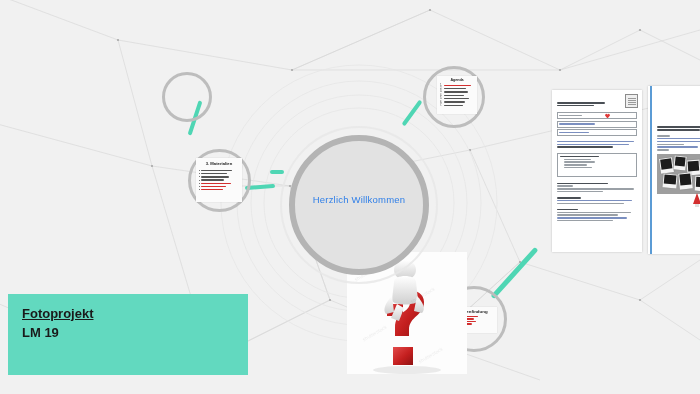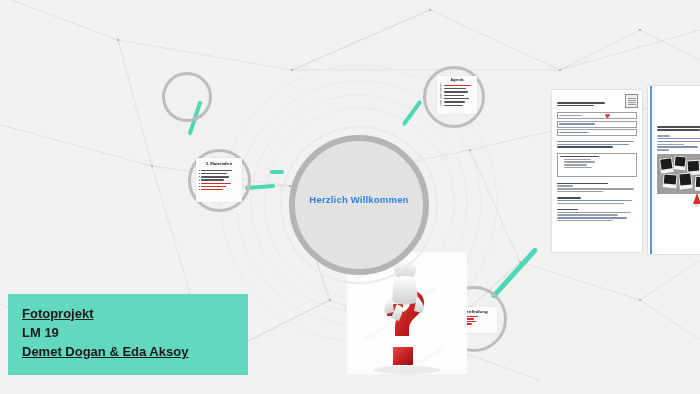--- a/index.html
+++ b/index.html
@@ -18,21 +18,21 @@
   .center-ring{
     position:absolute;left:9px;top:3px;width:140px;height:140px;border-radius:50%;
     border:6px solid #b4b4b4;background:#e2e2e2;box-sizing:border-box;
   }
   .center-ring-outer{
     position:absolute;left:0px;top:-6px;width:158px;height:158px;border-radius:50%;
     border:2px solid #e8e8e8;box-sizing:border-box;opacity:.85;
   }
   .center-label{
     position:absolute;left:0;top:62px;width:158px;text-align:center;
-    color:#2f7fe8;font-size:9.5px;font-weight:bold;letter-spacing:.2px;
+    color:#2f7fe8;font-size:9.5px;font-weight:normal;letter-spacing:.2px;
   }
 
   
   .node-circle{position:absolute;border-radius:50%;border:3px solid #bdbdbd;box-sizing:border-box;background:transparent;}
 
   
   .card{position:absolute;background:#fbfbfb;box-shadow:0 0 1px rgba(0,0,0,.18);}
   .card .ttl{font-weight:bold;color:#222;}
   .mini-line{height:1.4px;margin:1.1px 0;border-radius:1px;}
 
@@ -353,16 +353,15 @@
 
   <div class="center-node">
     <div class="center-ring-outer"></div>
     <div class="center-ring"></div>
     <div class="center-label">Herzlich Willkommen</div>
   </div>
 
   <div class="title-block">
     <div class="u">Fotoprojekt</div>
     <div>LM 19</div>
-    <div class="u">Demet Dogan &amp; Eda Aksoy</div>
   </div>
 
 </div>
 
 </body></html>

